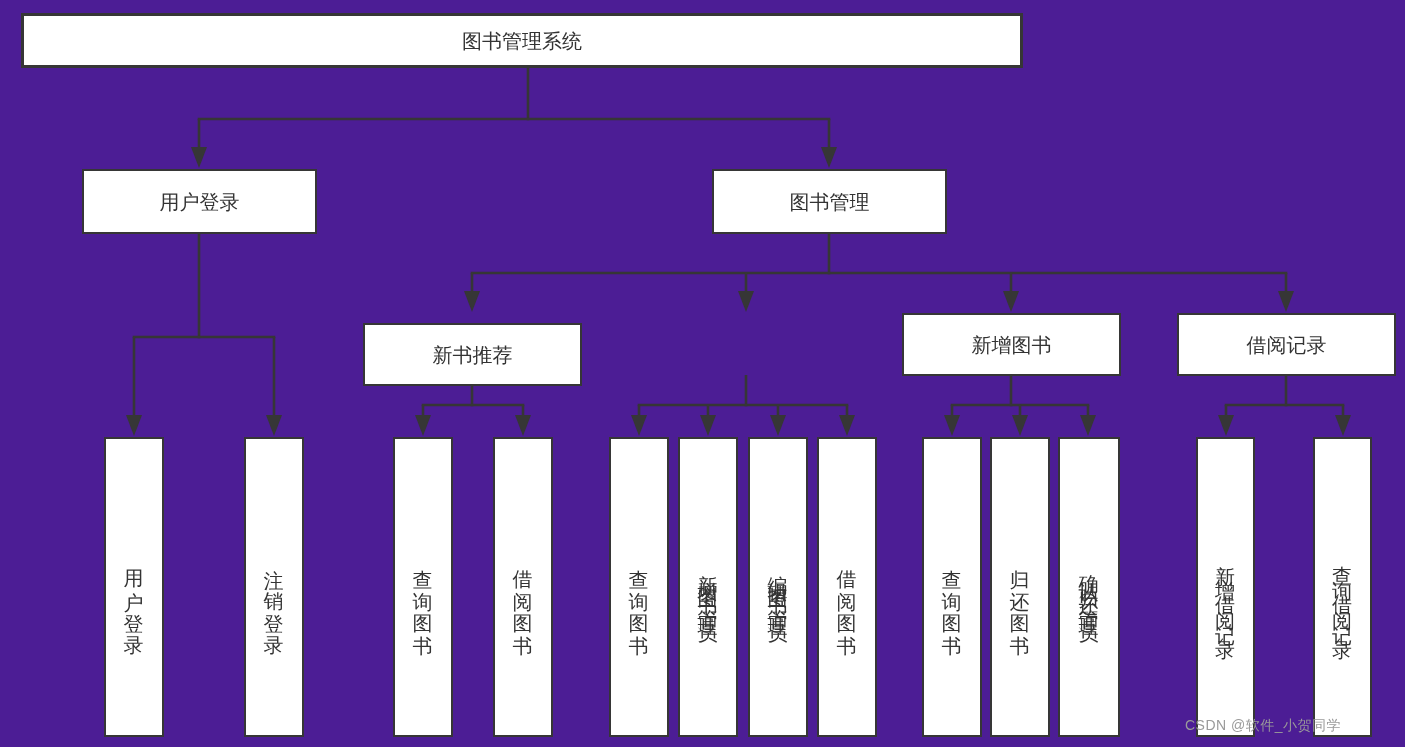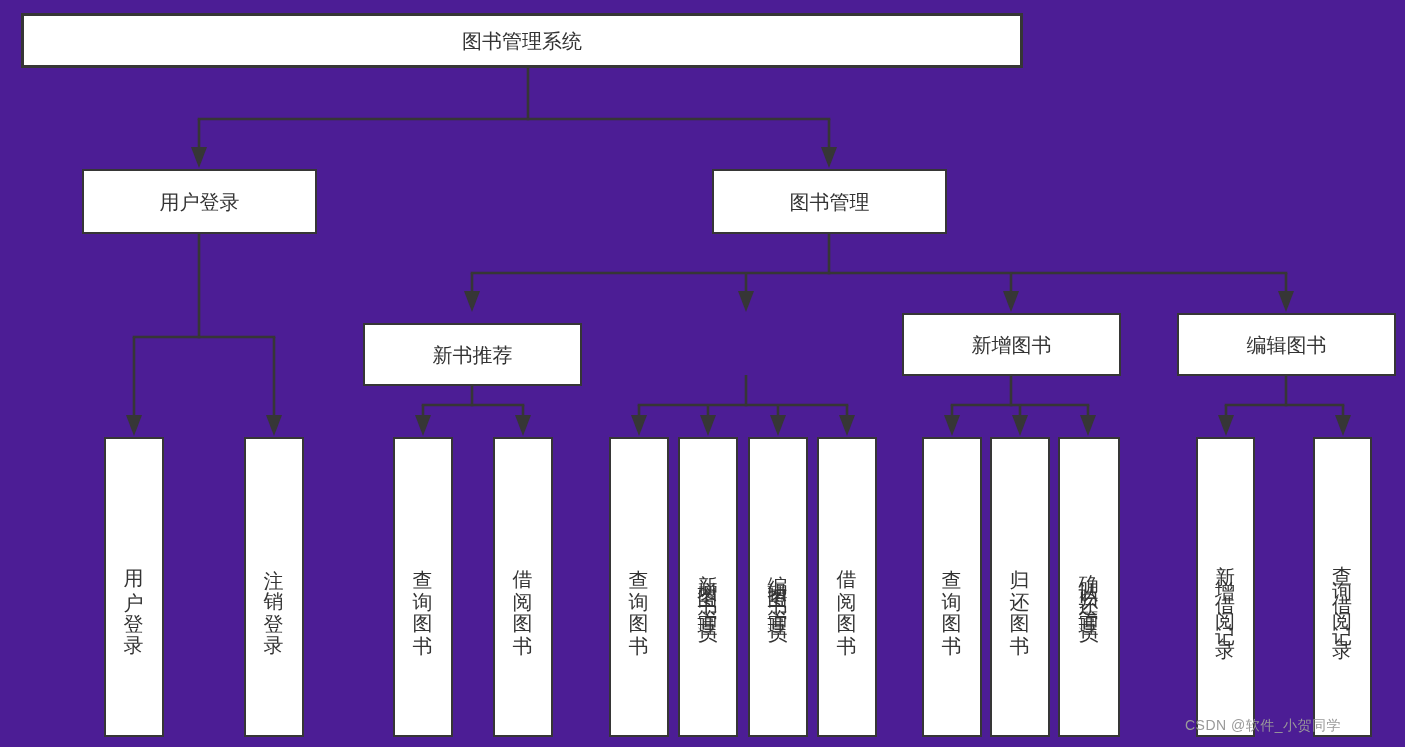--- a/index.html
+++ b/index.html
@@ -139,21 +139,21 @@
     </g>
   </svg>
 
   <div class="node root" style="left:21px; top:13px; width:1002px; height:55px;">图书管理系统</div>
 
   <div class="node" style="left:82px; top:169px; width:235px; height:65px;">用户登录</div>
   <div class="node" style="left:712px; top:169px; width:235px; height:65px;">图书管理</div>
 
   <div class="node" style="left:363px; top:323px; width:219px; height:63px;">新书推荐</div>
   <div class="node" style="left:902px; top:313px; width:219px; height:63px;">新增图书</div>
-  <div class="node" style="left:1177px; top:313px; width:219px; height:63px;">编辑图书</div>
+  <div class="node" style="left:1177px; top:313px; width:219px; height:63px;">借阅记录</div>
 
   <div class="node leaf ls4" style="left:104px; top:437px; width:60px; height:300px;">用户登录</div>
   <div class="node leaf ls4" style="left:244px; top:437px; width:60px; height:300px;">注销登录</div>
 
   <div class="node leaf ls4" style="left:393px; top:437px; width:60px; height:300px;">查询图书</div>
   <div class="node leaf ls4" style="left:493px; top:437px; width:60px; height:300px;">借阅图书</div>
 
   <div class="node leaf ls4" style="left:609px; top:437px; width:60px; height:300px;">查询图书</div>
   <div class="node leaf ls10" style="left:678px; top:437px; width:60px; height:300px;">新增图书（管理员）</div>
   <div class="node leaf ls10" style="left:748px; top:437px; width:60px; height:300px;">编辑图书（管理员）</div>

